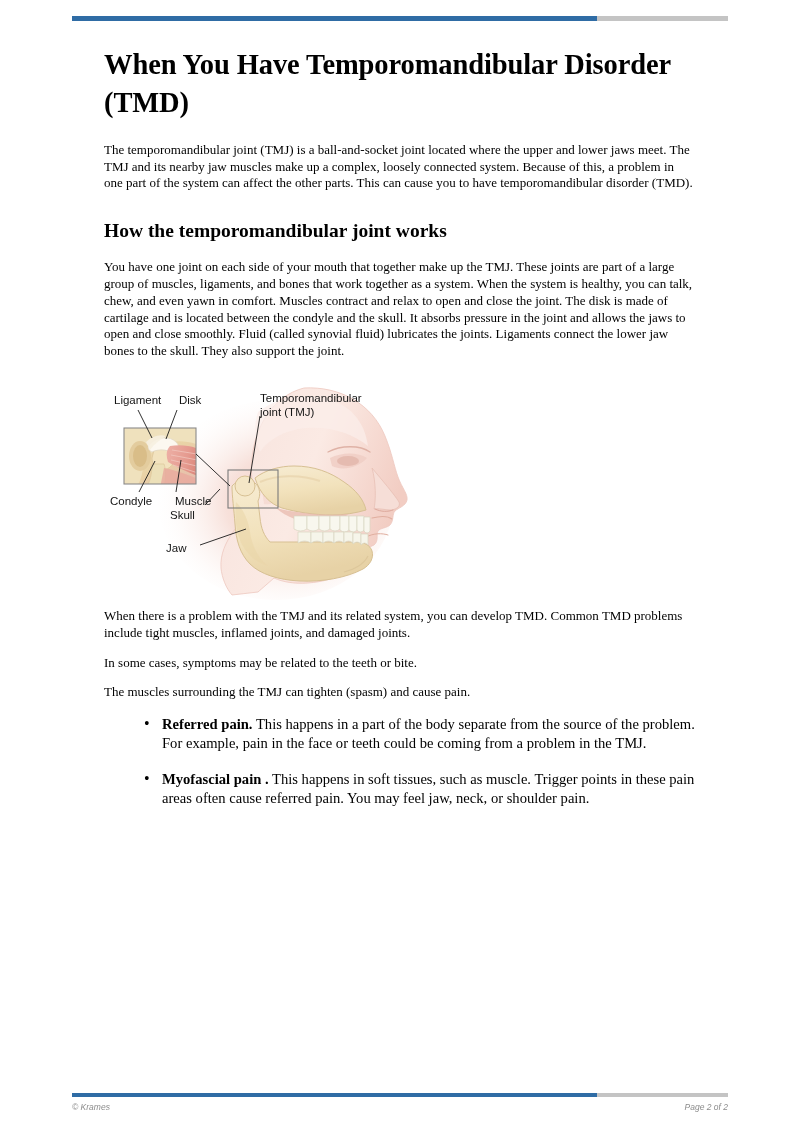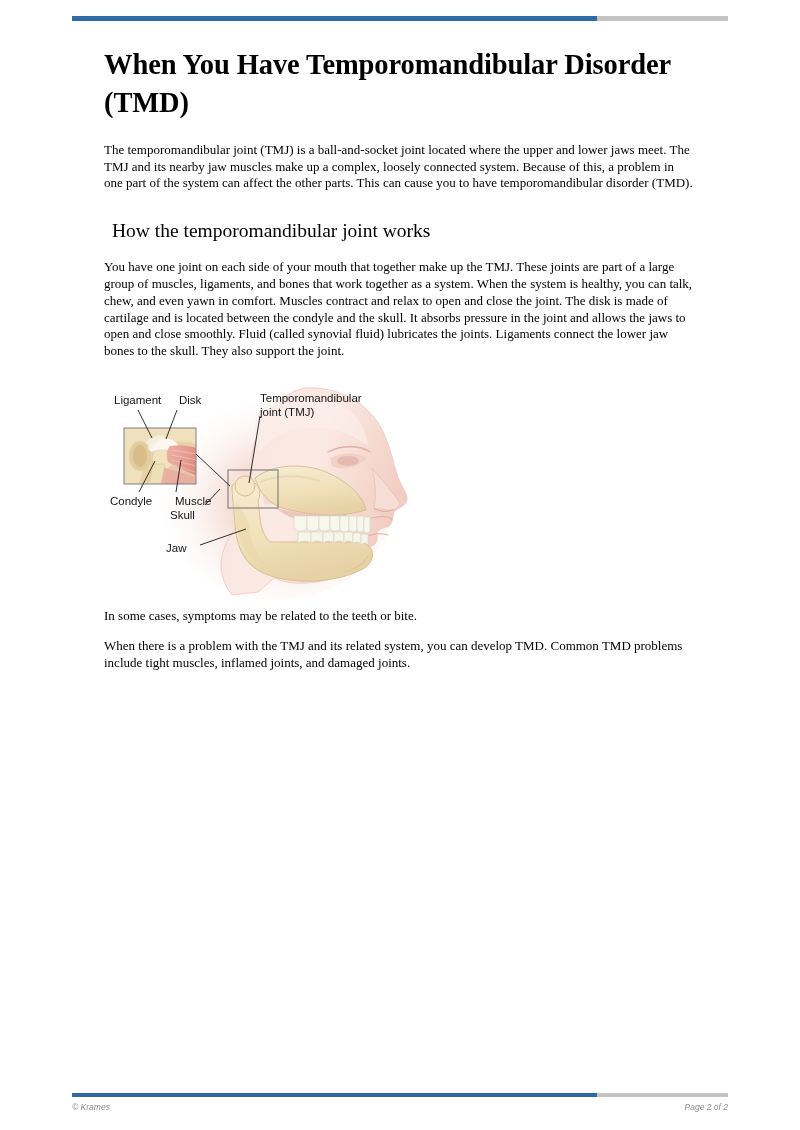--- a/index.html
+++ b/index.html
@@ -55,22 +55,22 @@
     font-size: 28.5px;
     line-height: 1.33;
     font-weight: bold;
     margin: 0 0 20px 0;
     letter-spacing: -0.1px;
   }
 
   h2.sec {
     font-size: 19.5px;
     line-height: 1.3;
-    font-weight: normal;
-    margin: 26px 0 16px 8px;
+    font-weight: bold;
+    margin: 26px 0 16px 0;
   }
 
   h3.sub {
     font-size: 15px;
     line-height: 1.3;
     font-weight: bold;
     margin: 24px 0 14px 0;
   }
 
   p.body {
@@ -352,26 +352,33 @@
           <text x="67" y="123">Muscle</text>
           <text x="62" y="137">Skull</text>
           <text x="58" y="170">Jaw</text>
           <text x="152" y="20">Temporomandibular</text>
           <text x="152" y="34">joint (TMJ)</text>
         </g>
       </svg>
     </div>
 
 
+    <p class="body">When there is a problem with the TMJ and its related system, you can develop TMD. Common TMD problems include tight muscles, inflamed joints, and damaged joints.</p>
     <p class="body">In some cases, symptoms may be related to the teeth or bite.</p>
-    <p class="body">When there is a problem with the TMJ and its related system, you can develop TMD. Common TMD problems include tight muscles, inflamed joints, and damaged joints.</p>
-
-
+
+
+    <p class="body">The muscles surrounding the TMJ can tighten (spasm) and cause pain.</p>
 
     <ul class="bullets">
+      <li>
+        <b>Referred pain.</b><span> This happens in a part of the body separate from the source of the problem. For example, pain in the face or teeth could be coming from a problem in the TMJ.</span>
+      </li>
+      <li>
+        <b>Myofascial pain .</b><span> This happens in soft tissues, such as muscle. Trigger points in these pain areas often cause referred pain. You may feel jaw, neck, or shoulder pain.</span>
+      </li>
     </ul>
 
 
   </div>
 
   <div class="rule rule--bottom">
     <div class="rule__blue" style="width: 80%; background: rgb(47, 108, 165);"></div>
     <div class="rule__gray" style="background: rgb(196, 196, 196);"></div>
   </div>
 

